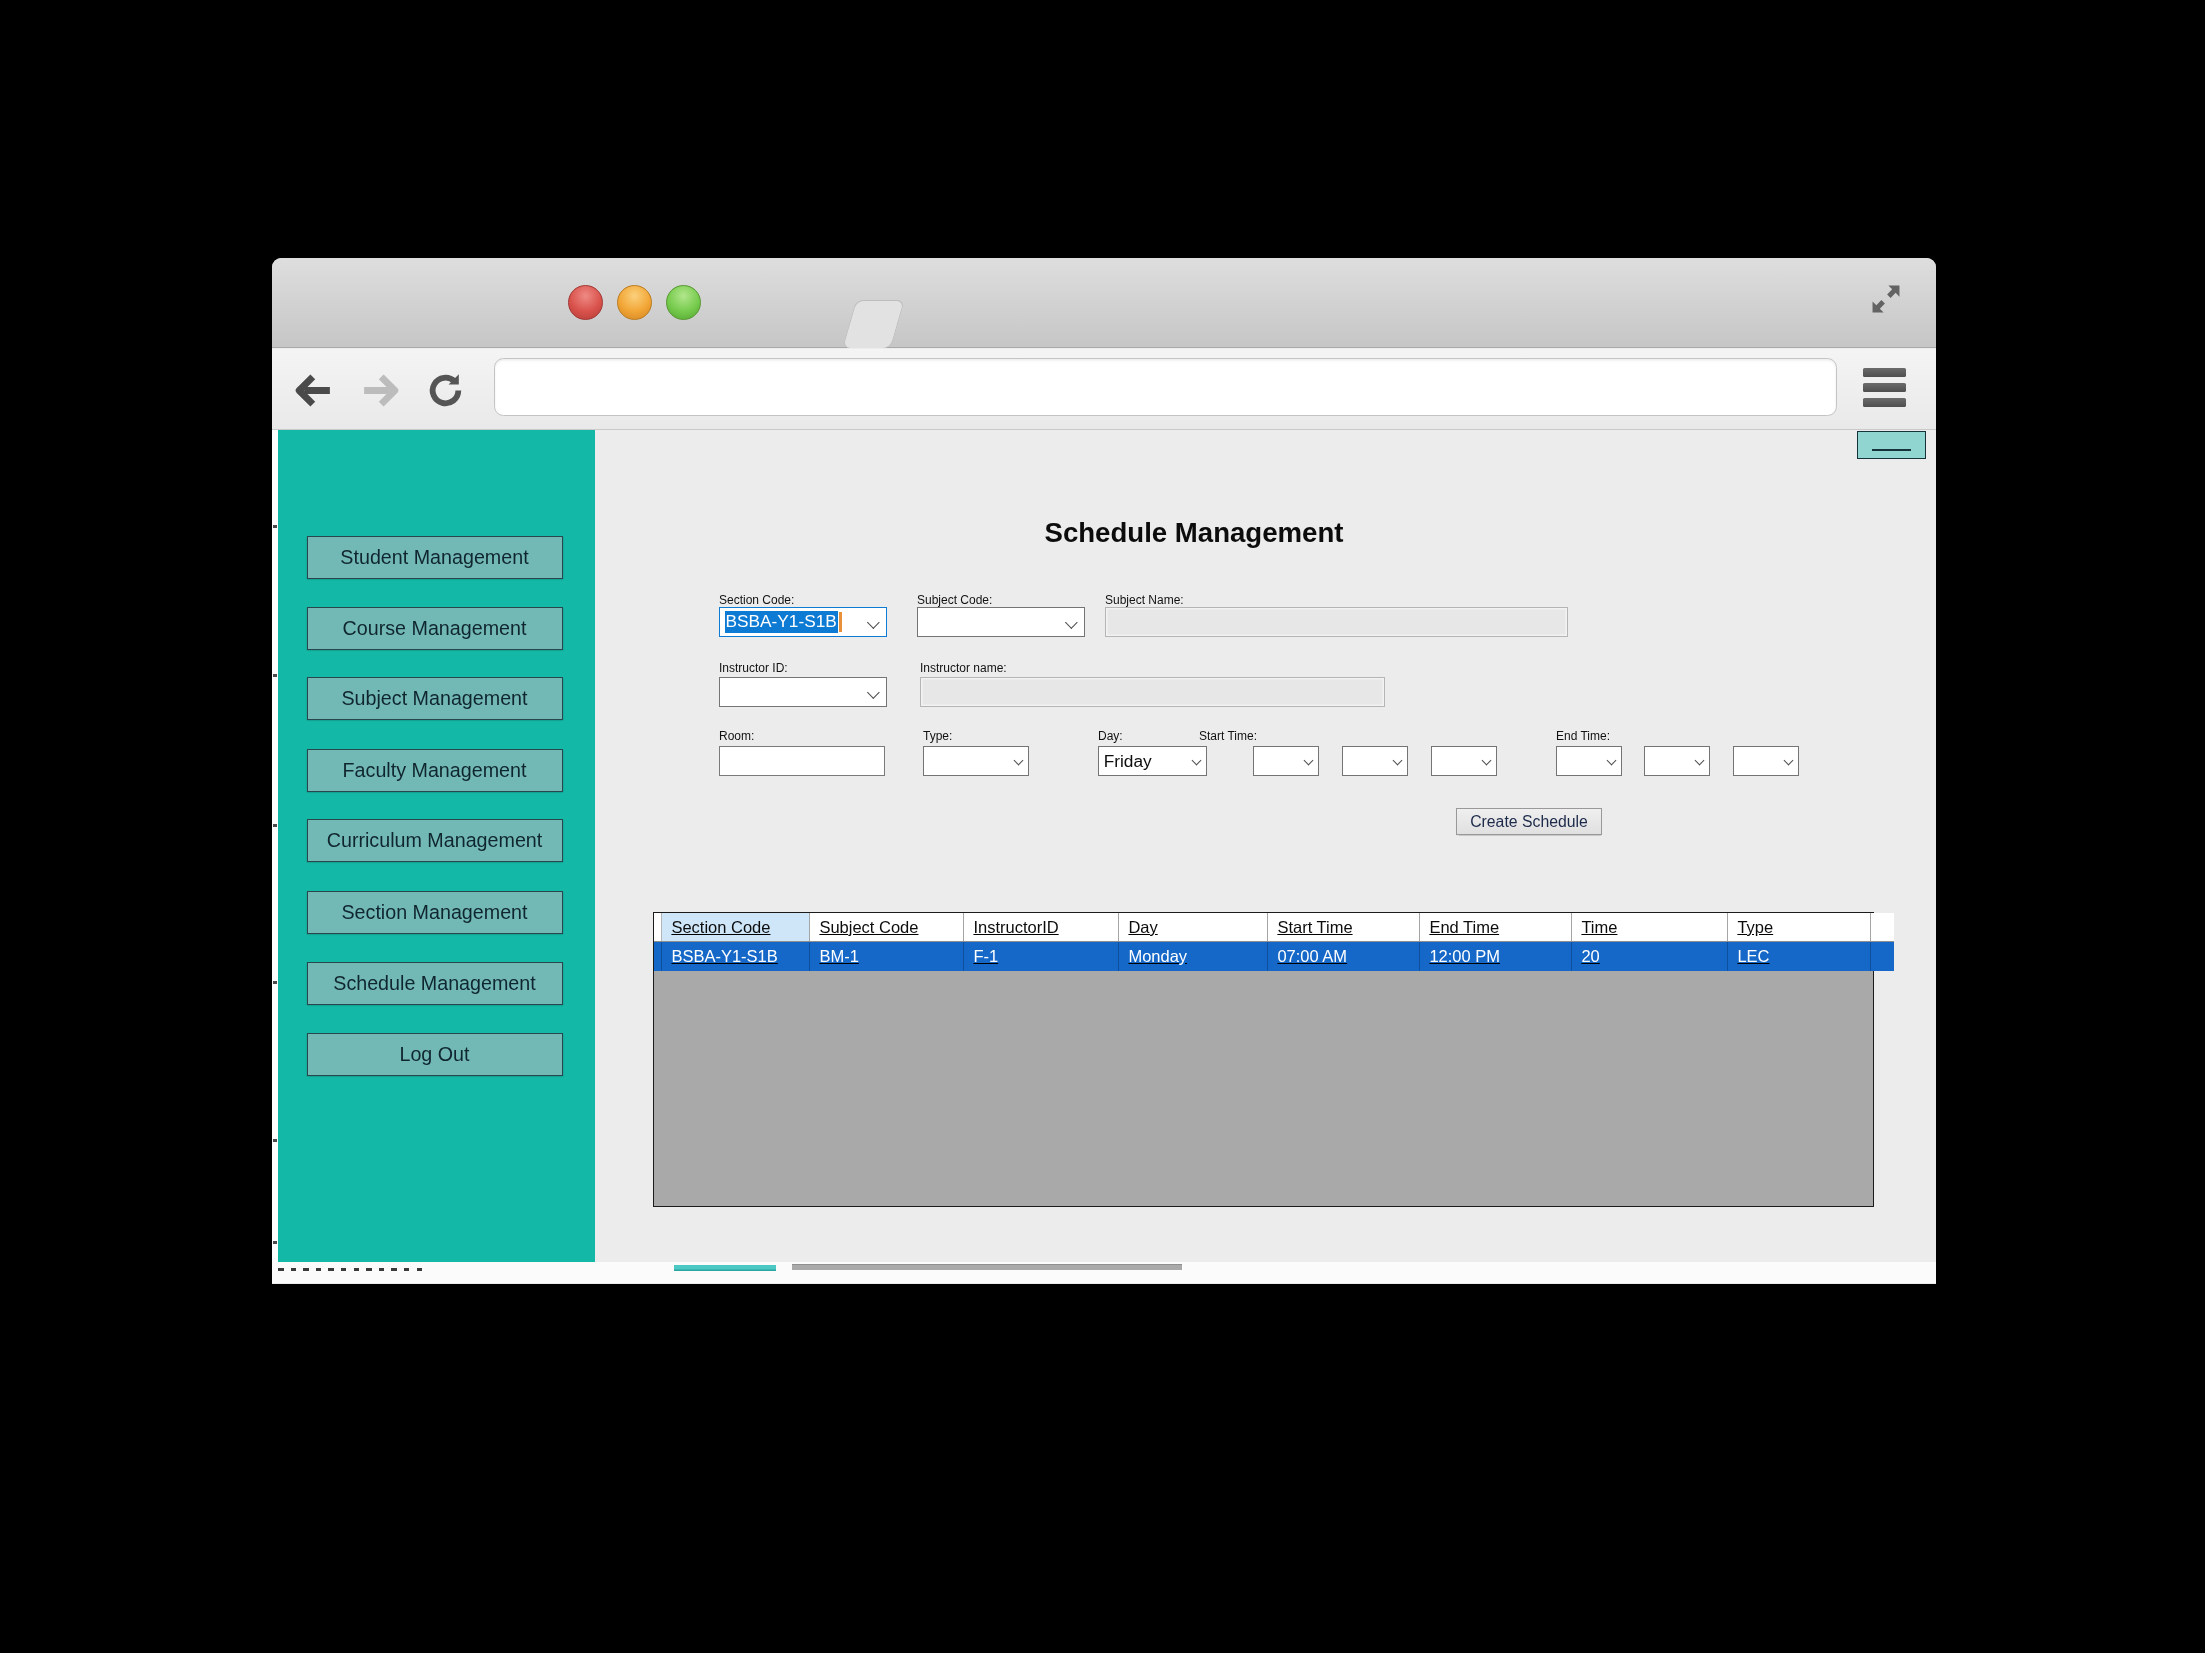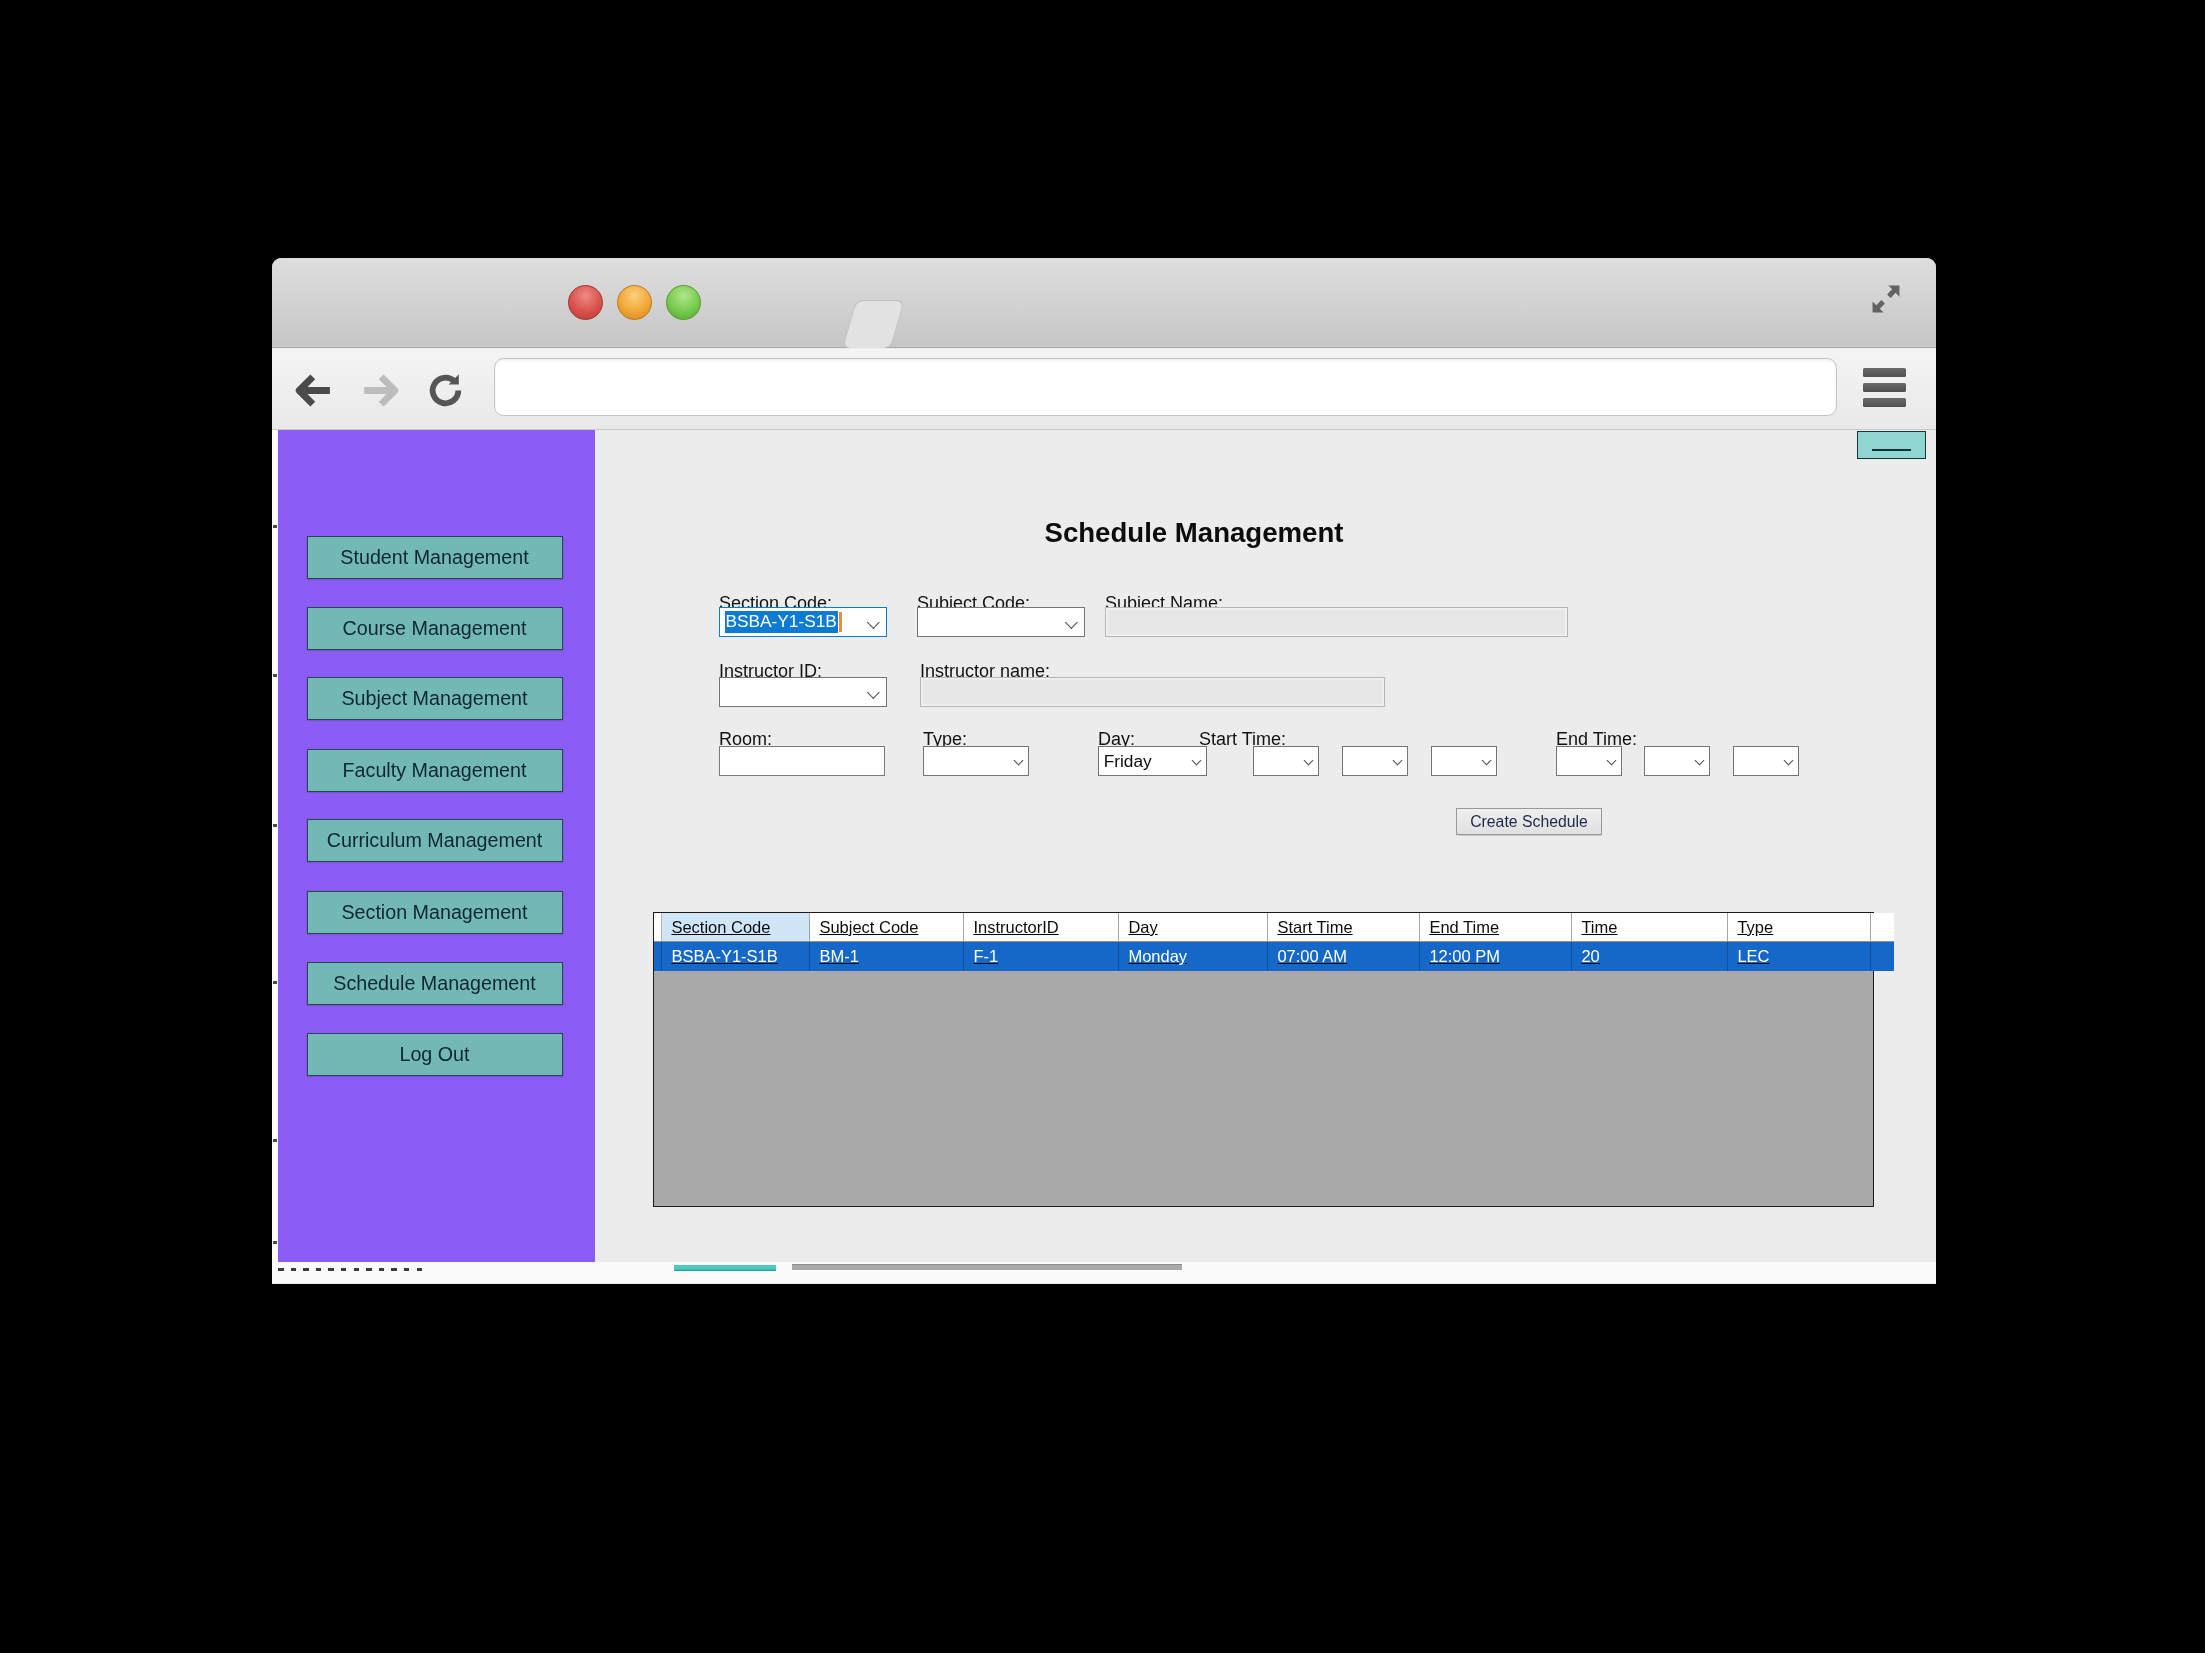--- a/index.html
+++ b/index.html
@@ -57,35 +57,35 @@
              background:repeating-linear-gradient(90deg,#3a3a3a 0 5.5px, transparent 5.5px 12.6px); }
   .clip-teal { position:absolute; left:402px; top:835px; width:102px; height:6.3px; background:#4cc9c4;
                box-shadow:inset 0 -1.6px 0 #2ba6a1; }
   .clip-scrollbar { position:absolute; left:520px; top:834px; width:390px; height:6.3px;
                     background:#a9a9a9; border-top:0.8px solid #8f8f8f; }
 
   .left-strip { position:absolute; left:0; top:0; width:5.5px; height:832px; background:#fdfdfd; }
   .left-strip i { position:absolute; left:0.8px; width:3.9px; height:3.2px; background:#4a4a4a; display:block; }
 
   
-  .sidebar { position:absolute; left:5.5px; top:0; width:317px; height:832px; background:#8b5cf6; }
+  .sidebar { position:absolute; left:5.5px; top:0; width:317px; height:832px; background:#14b8a6; }
   .side-btn { position:absolute; left:29px; width:256px; height:43px; background:#72b9b6;
               border:1.6px solid #2a464d; color:#10262e; font-size:19.7px; display:flex;
               align-items:center; justify-content:center; box-shadow:0 0.8px 1.6px rgba(0,0,0,.25);
               cursor:pointer; white-space:nowrap; }
 
   
   .app-min { position:absolute; left:1585px; top:0.8px; width:69px; height:28px; background:#90d5d0;
              border:1.6px solid #16323a; }
   .app-min i { position:absolute; left:14px; top:17.3px; width:39px; height:2.4px; background:#16323a; }
 
   
   .page-title { position:absolute; left:599px; top:87px; width:646px; text-align:center;
                 font-size:27.6px; font-weight:bold; color:#0c0c0c; }
-  .flabel { position:absolute; font-size:18px; color:#121212; white-space:nowrap; }
+  .flabel { position:absolute; font-size:12px; color:#121212; white-space:nowrap; }
 
   .combo { position:absolute; height:30px; background:#fff; border:0.8px solid #747474;
            font-size:17.3px; color:#0d0d0d; display:flex; align-items:center; padding:0 27px 0 4.7px;
            cursor:default; }
   .combo .chev { position:absolute; right:8.7px; top:9.5px; width:8.7px; height:8.7px;
                  border-right:1.6px solid #4c4c4c; border-bottom:1.6px solid #4c4c4c;
                  transform:rotate(45deg); }
   .combo.small { padding-right:20.5px; }
   .combo.small .chev { right:6.3px; width:7px; height:7px; top:10.2px; }
   .combo.focused { border:1.6px solid #0d7ad4; }

